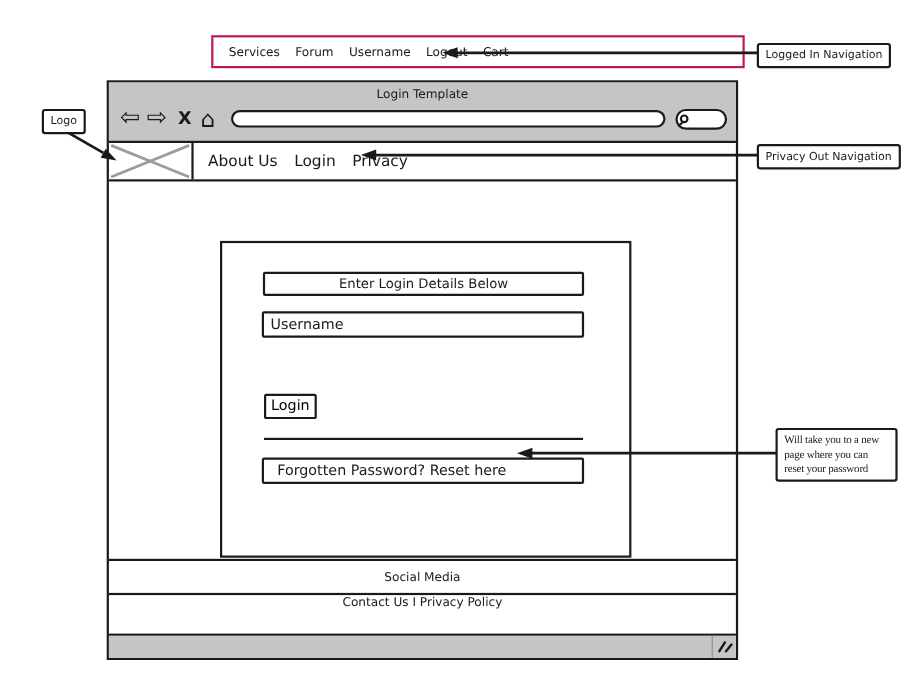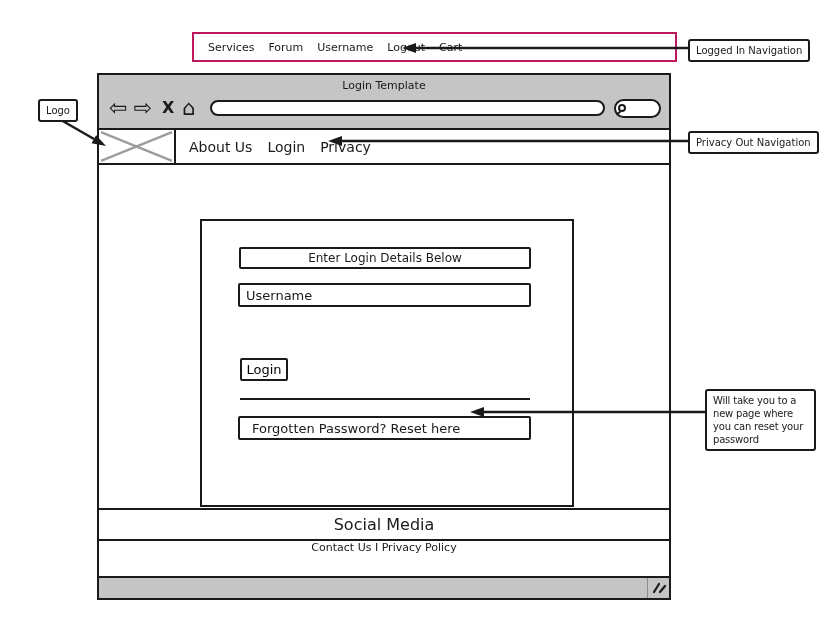--- a/index.html
+++ b/index.html
@@ -6,21 +6,21 @@
   *{box-sizing:border-box;}
   .canvas{
     position:relative;width:836px;height:619px;background:#ffffff;overflow:hidden;
     font-family:"DejaVu Sans","Liberation Sans",sans-serif;color:#1a1a1a;
   }
   
   .callout{
     position:absolute;background:#fff;border:2px solid #1a1a1a;border-radius:3px;
     font-size:10px;padding:3px 6px;line-height:1.3;white-space:nowrap;z-index:30;
   }
-  .note{white-space:normal;width:111px;letter-spacing:-0.2px;}
+  .note{white-space:normal;width:111px;letter-spacing:-0.2px;font-family:Liberation Serif, serif;}
   .arrow{position:absolute;z-index:25;}
   
   .topnav{
     position:absolute;left:192px;top:32px;width:485px;height:30px;background:#fff;
     border:2px solid #be185d;display:flex;align-items:center;gap:14px;padding-left:14px;
     font-size:11px;z-index:5;
   }
   .navlink{cursor:pointer;}
   
   .window{
@@ -58,21 +58,21 @@
   .login-btn{
     position:absolute;left:38px;top:137px;width:48px;height:23px;border:2px solid #1a1a1a;border-radius:2px;background:#fff;
     font-family:"DejaVu Sans","Liberation Sans",sans-serif;font-size:13px;padding:0;cursor:pointer;line-height:19px;
   }
   .divider{position:absolute;left:38px;top:177px;width:290px;height:2px;background:#1a1a1a;}
   .forgot{
     position:absolute;left:36px;top:195px;width:293px;height:24px;border:2px solid #1a1a1a;border-radius:2px;
     font-size:13px;line-height:21px;padding-left:12px;cursor:pointer;
   }
   
-  .social-row{height:33px;border-top:2px solid #1a1a1a;border-bottom:2px solid #1a1a1a;display:flex;align-items:center;justify-content:center;font-size:16px;flex:none;cursor:pointer;}
+  .social-row{height:33px;border-top:2px solid #1a1a1a;border-bottom:2px solid #1a1a1a;display:flex;align-items:center;justify-content:center;font-size:11px;flex:none;cursor:pointer;}
   .contact-row{height:37px;border-bottom:2px solid #1a1a1a;display:flex;justify-content:center;font-size:11px;flex:none;cursor:pointer;}
   .status-row{height:20px;background:#c5c5c5;display:flex;justify-content:flex-end;flex:none;}
   .grip-cell{width:22px;height:100%;border-left:1.5px solid #8d8d8d;display:flex;align-items:center;justify-content:center;cursor:nwse-resize;}
 </style>
 </head>
 <body>
 
 <div class="canvas">
 
   <div class="topnav">

